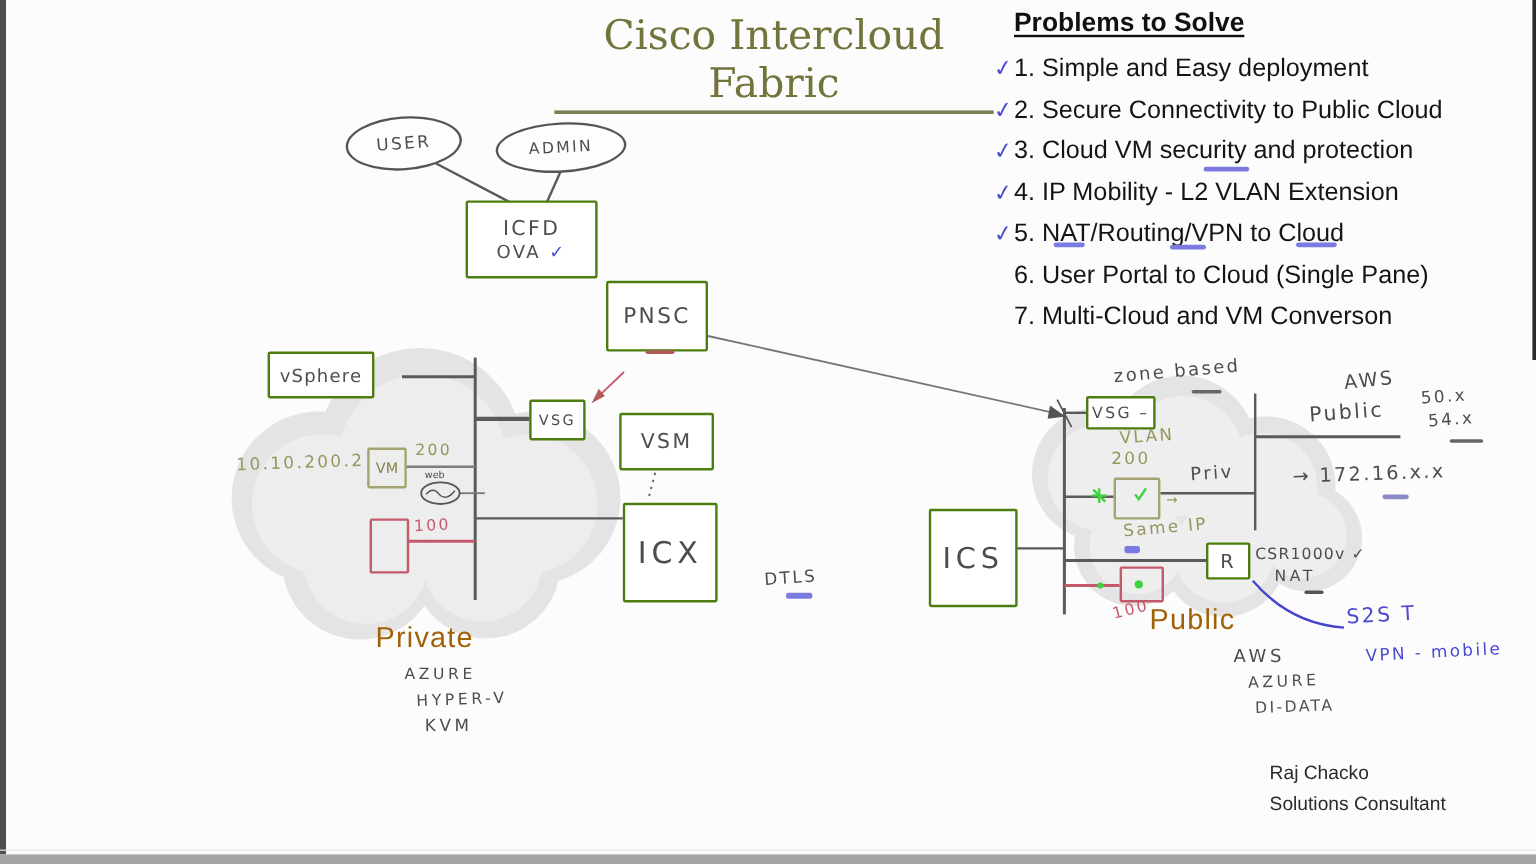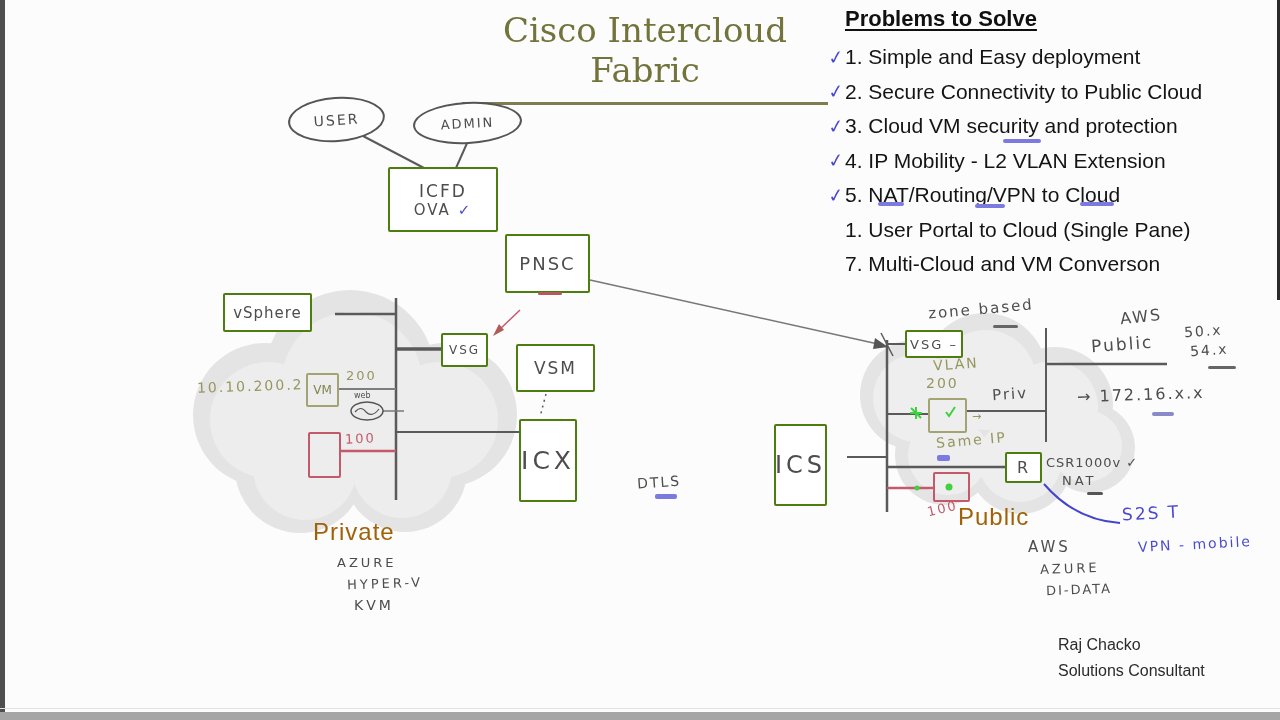--- a/index.html
+++ b/index.html
@@ -7,21 +7,21 @@
           font-family:"Liberation Sans",sans-serif;}
   .abs{position:absolute;}
   .hw{font-family:"DejaVu Sans",sans-serif;color:#4d4d4d;letter-spacing:2px;white-space:nowrap;}
   .box{position:absolute;border:2px solid #4d7c0f;background:#fff;border-radius:2px;
        display:flex;align-items:center;justify-content:center;box-sizing:border-box;}
   .nofill{background:transparent;}
   .oval{position:absolute;border:2px solid #555;border-radius:50%;display:flex;
         align-items:center;justify-content:center;background:#fdfdfd;}
   .accent{position:absolute;border-radius:2px;}
   .title{font-family:"DejaVu Serif",serif;color:#73733c;font-size:34px;text-align:center;
-         border-bottom:3px solid #7d7d52;padding-bottom:12px;}
+         border-bottom:3px solid #7d7d52;padding-bottom:2px;}
   .phead{font-size:22px;font-weight:bold;color:#101010;text-decoration:underline;
          text-underline-offset:3px;text-align:right;}
   .prow{display:flex;height:34.5px;align-items:center;}
   .chk{width:17px;color:#4a4ad0;font-size:19px;flex:none;transform:rotate(-8deg);}
   .plabel{font-size:21px;color:#141414;white-space:nowrap;}
   .bigzone{color:#a16207;font-size:24px;letter-spacing:1px;font-family:Liberation Sans, sans-serif;}
   .footer{font-size:16px;color:#2b2b2b;}
 </style>
 </head>
 <body>
@@ -141,21 +141,21 @@
     <div class="prow">
       <span class="chk">✓</span>
       <span class="plabel">4. IP Mobility - L2 VLAN Extension</span>
       </div>
     <div class="prow">
       <span class="chk">✓</span>
       <span class="plabel">5. NAT/Routing/VPN to Cloud</span>
       </div>
     <div class="prow">
       <span class="chk"></span>
-      <span class="plabel">1. User Portal to Cloud (Single Pane)</span>
+      <span class="plabel">6. User Portal to Cloud (Single Pane)</span>
       </div>
     <div class="prow">
       <span class="chk"></span>
       <span class="plabel">7. Multi-Cloud and VM Converson</span>
       </div>
   </div>
 
   <div class="accent" style="left:1003px;top:139px;width:38px;height:4px;background:#7a7ae0;"></div>
   <div class="accent" style="left:878px;top:202px;width:26px;height:4px;background:#7a7ae0;"></div>
   <div class="accent" style="left:975px;top:204px;width:30px;height:4px;background:#7a7ae0;"></div>
@@ -193,24 +193,24 @@
 
   <div class="box nofill" style="left:306px;top:373px;width:33px;height:34px;border-color:#a4a472;">
     <span class="hw" style="font-size:12px;color:#83834e;letter-spacing:0;">VM</span>
   </div>
   <div class="abs hw" style="left:197px;top:378px;font-size:14px;color:#96965e;transform:rotate(-2deg);">10.10.200.2</div>
   <div class="abs hw" style="left:346px;top:368px;font-size:13px;color:#96965e;">200</div>
   <div class="abs hw" style="left:354px;top:391px;font-size:8px;letter-spacing:0;">web</div>
   <div class="box nofill" style="left:308px;top:432px;width:33px;height:46px;border-color:#c4596b;"></div>
   <div class="abs hw" style="left:345px;top:431px;font-size:13px;color:#c4596b;transform:rotate(-3deg);">100</div>
 
-  <div class="box" style="left:519px;top:419px;width:58px;height:83px;">
+  <div class="box" style="left:519px;top:419px;width:79px;height:83px;">
     <span class="hw" style="font-size:25px;letter-spacing:4px;">ICX</span>
   </div>
-  <div class="box" style="left:774px;top:424px;width:53px;height:82px;">
+  <div class="box" style="left:774px;top:424px;width:74px;height:82px;">
     <span class="hw" style="font-size:24px;letter-spacing:4px;">ICS</span>
   </div>
   <div class="abs hw" style="left:637px;top:474px;font-size:14px;transform:rotate(-4deg);">DTLS</div>
   <div class="accent" style="left:655px;top:494px;width:22px;height:5px;background:#7a7ae0;"></div>
 
   <div class="abs hw" style="left:928px;top:300px;font-size:15px;transform:rotate(-5deg);">zone based</div>
   <div class="accent" style="left:993px;top:325px;width:25px;height:3px;background:#666;"></div>
 
   <div class="box" style="left:905px;top:330px;width:58px;height:28px;">
     <span class="hw" style="font-size:13px;">VSG –</span>

